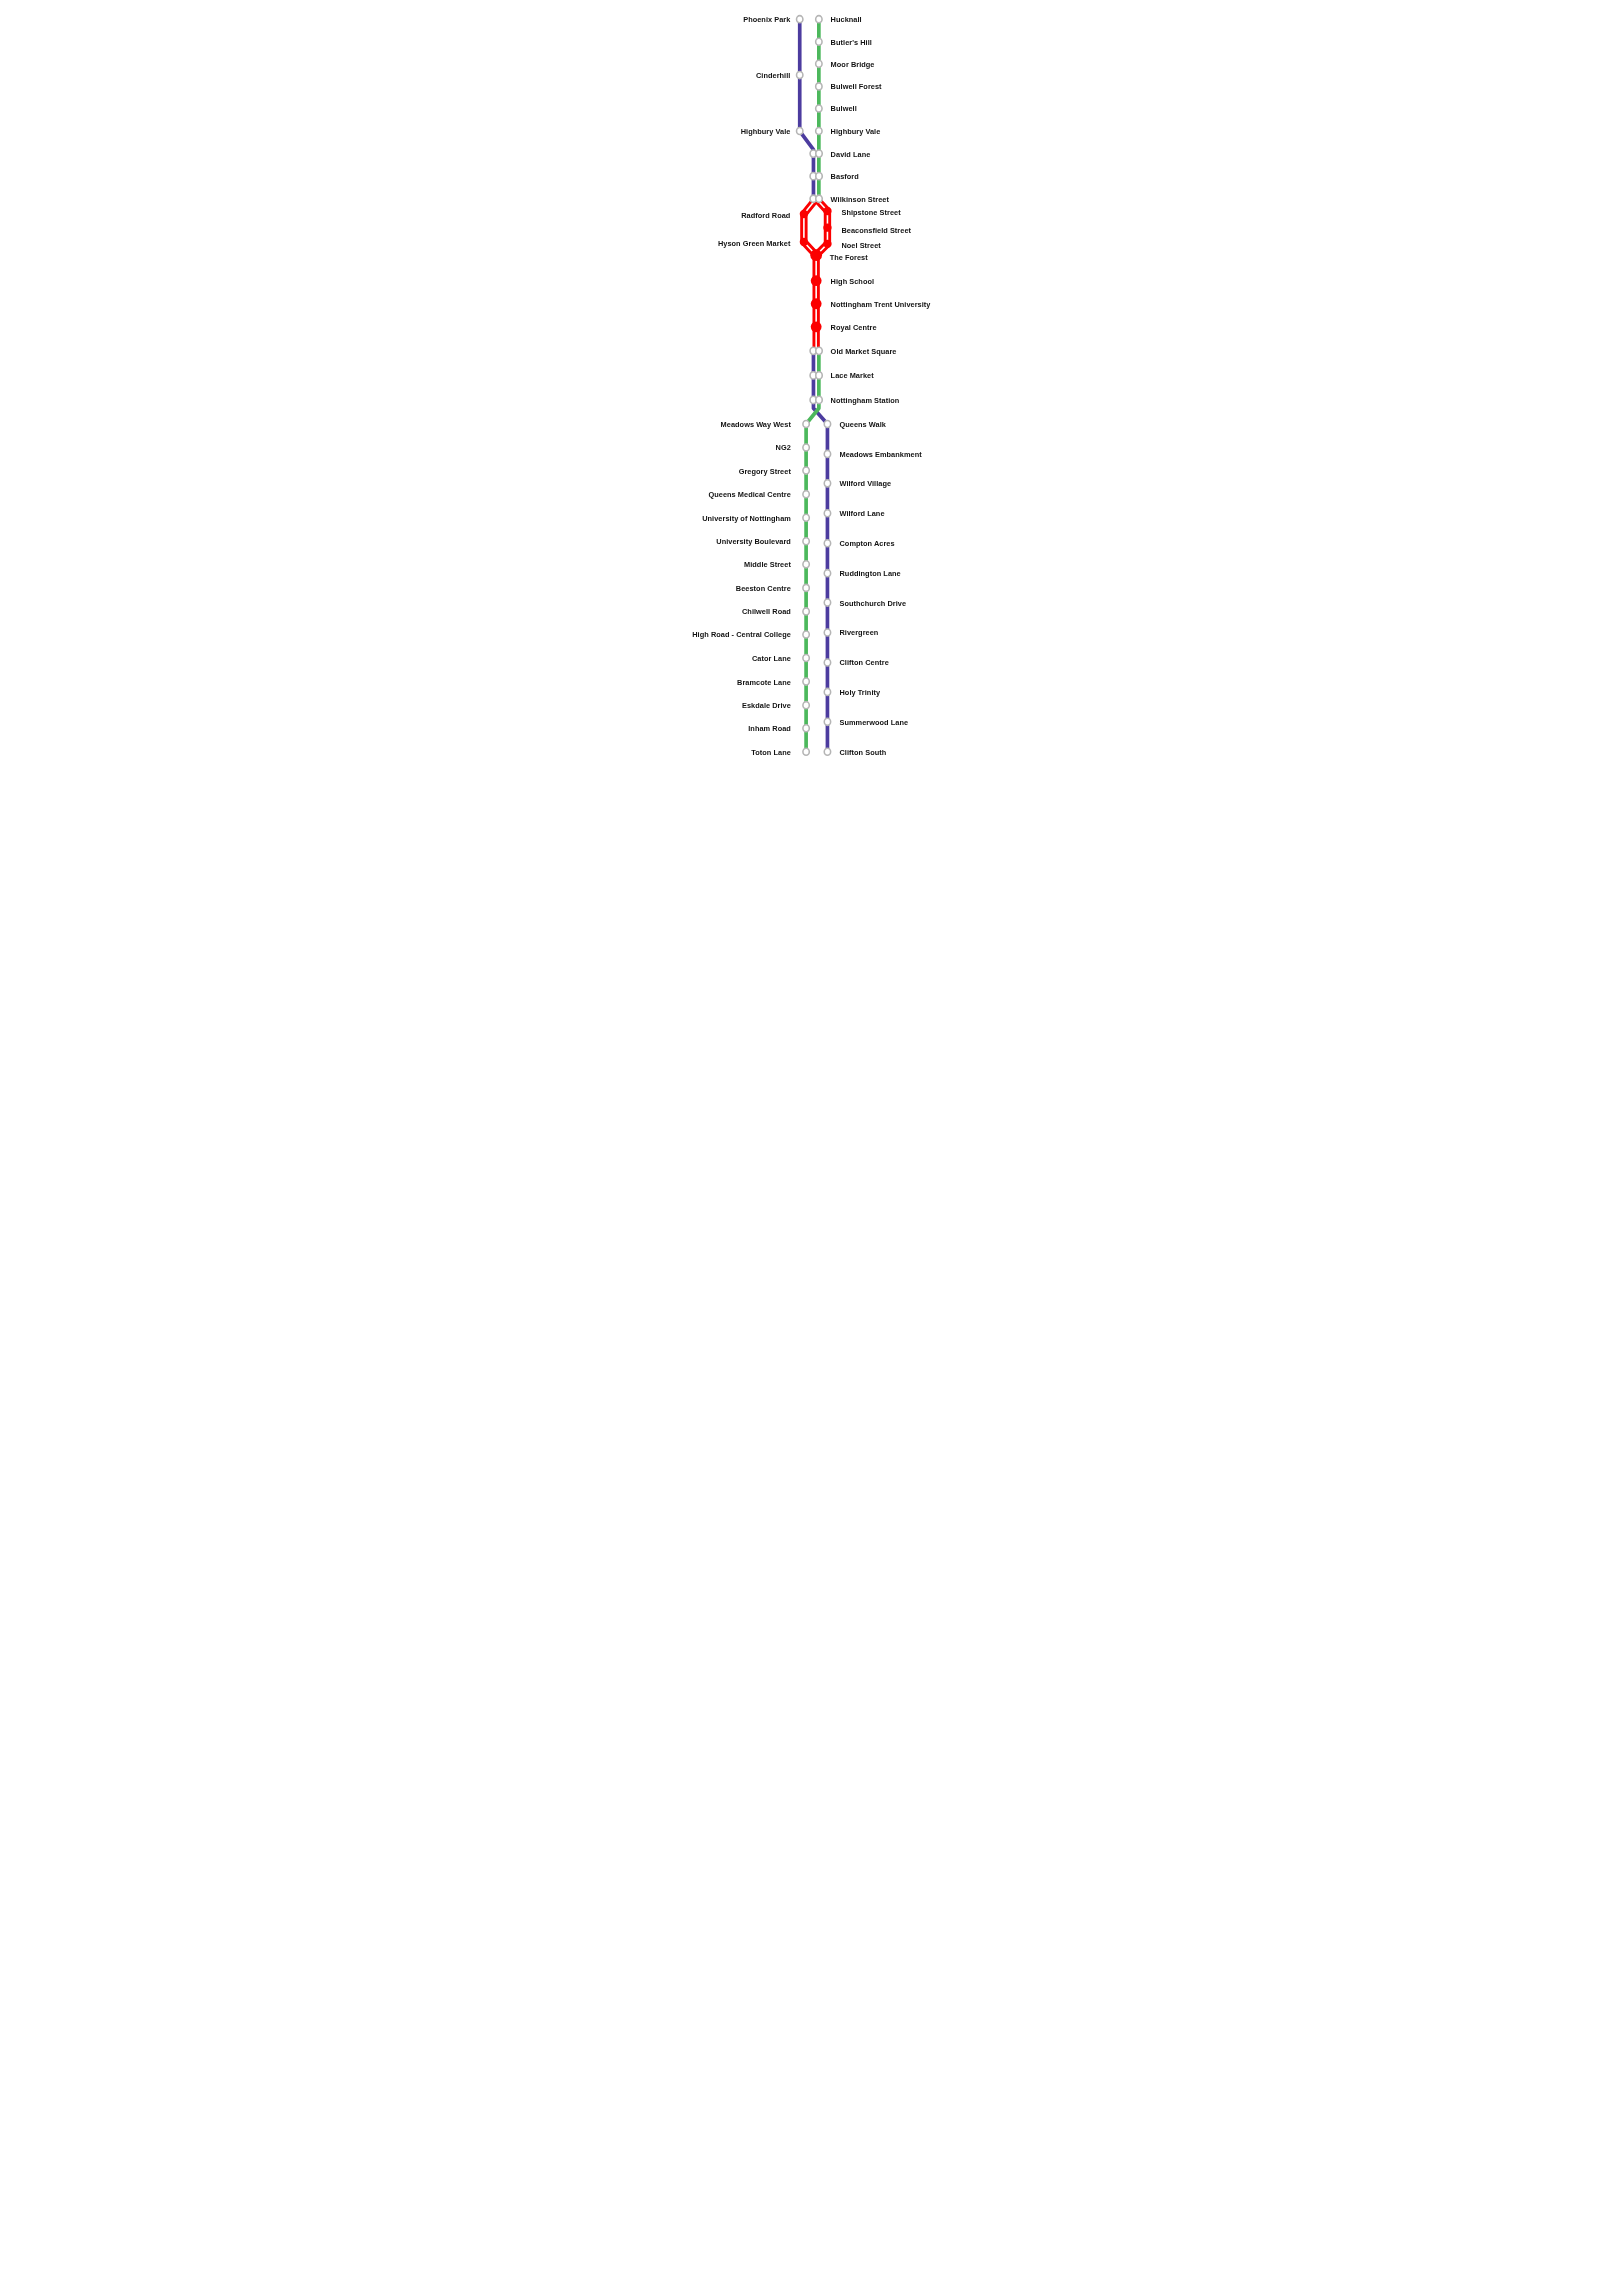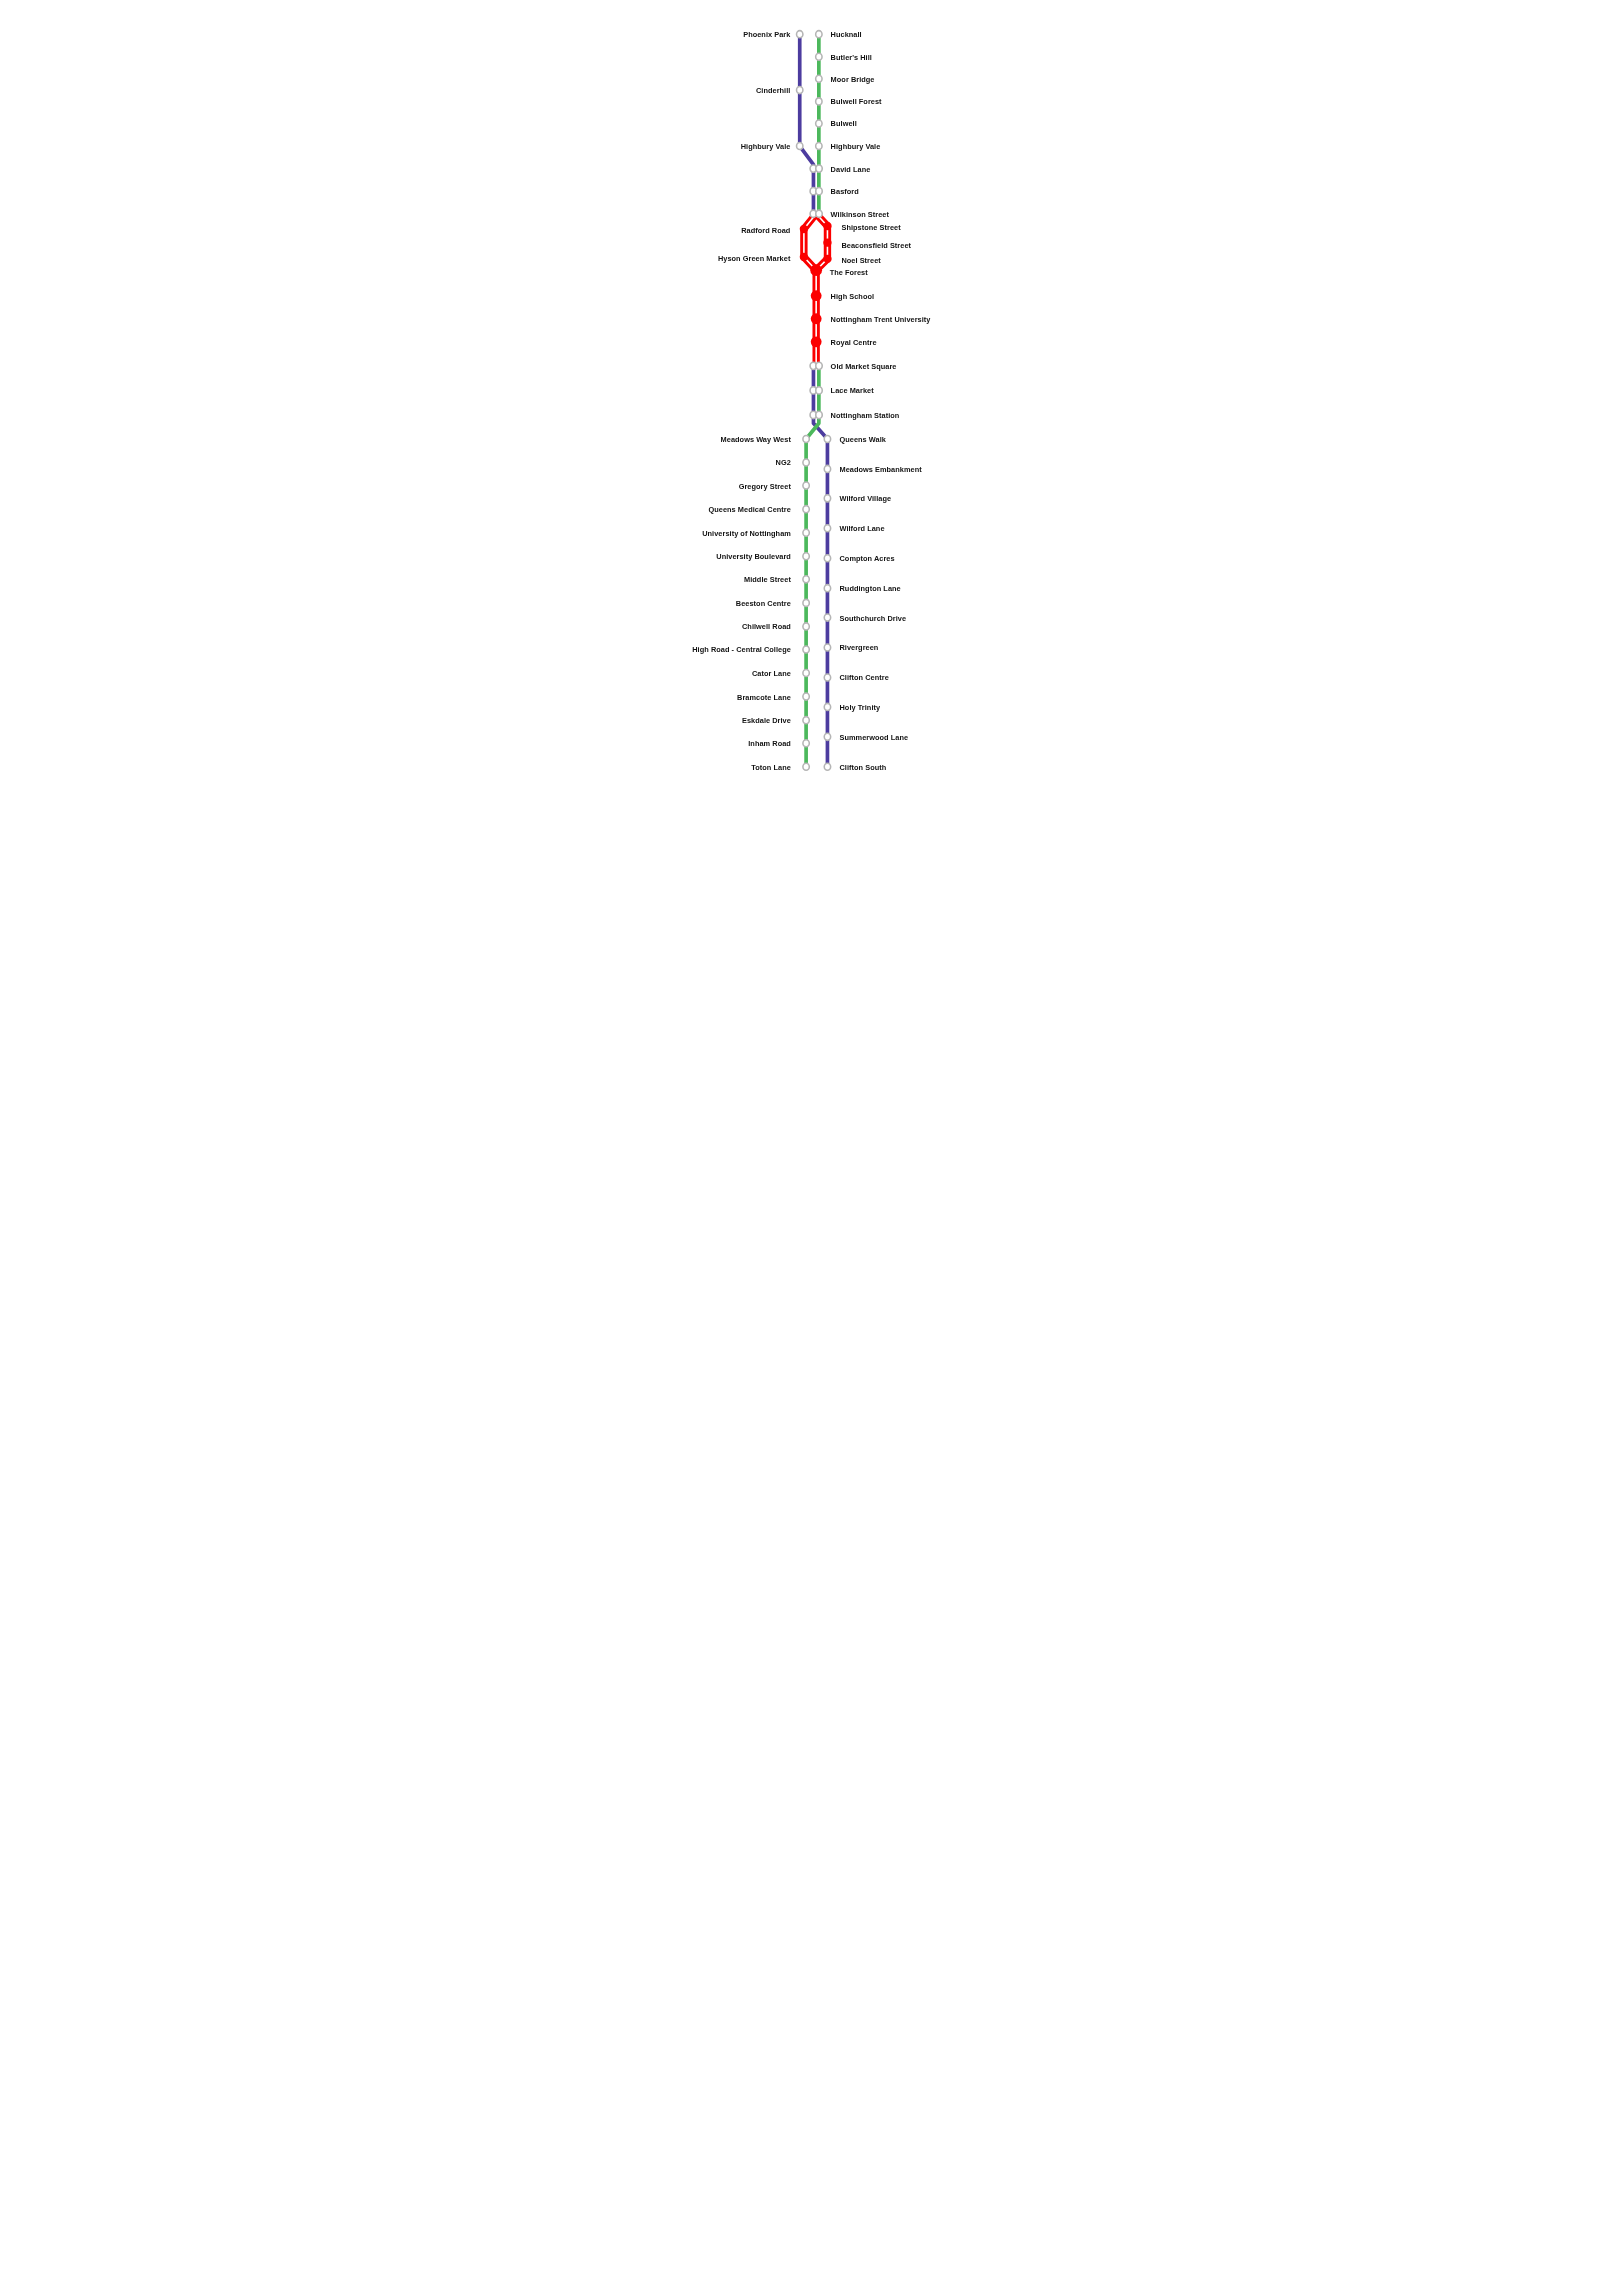--- a/index.html
+++ b/index.html
@@ -1,16 +1,16 @@
 <!DOCTYPE html>
 <html style="font-size:7.9px"><head>
 <meta charset="utf-8">
 <style>
   html,body{margin:0;padding:0;background:#ffffff;}
-  .map-wrap{width:541px;height:765px;background:#15803d;position:relative;margin:16px auto;}
+  .map-wrap{width:541px;height:765px;background:#15803d;position:relative;margin:1px auto;}
   svg{display:block;}
   text.station-label{
     font-family:"Liberation Sans","DejaVu Sans",sans-serif;
     font-weight:600;
     font-size:15px;
     letter-spacing:0.1px;
   }
 </style>
 </head>
 <body>

